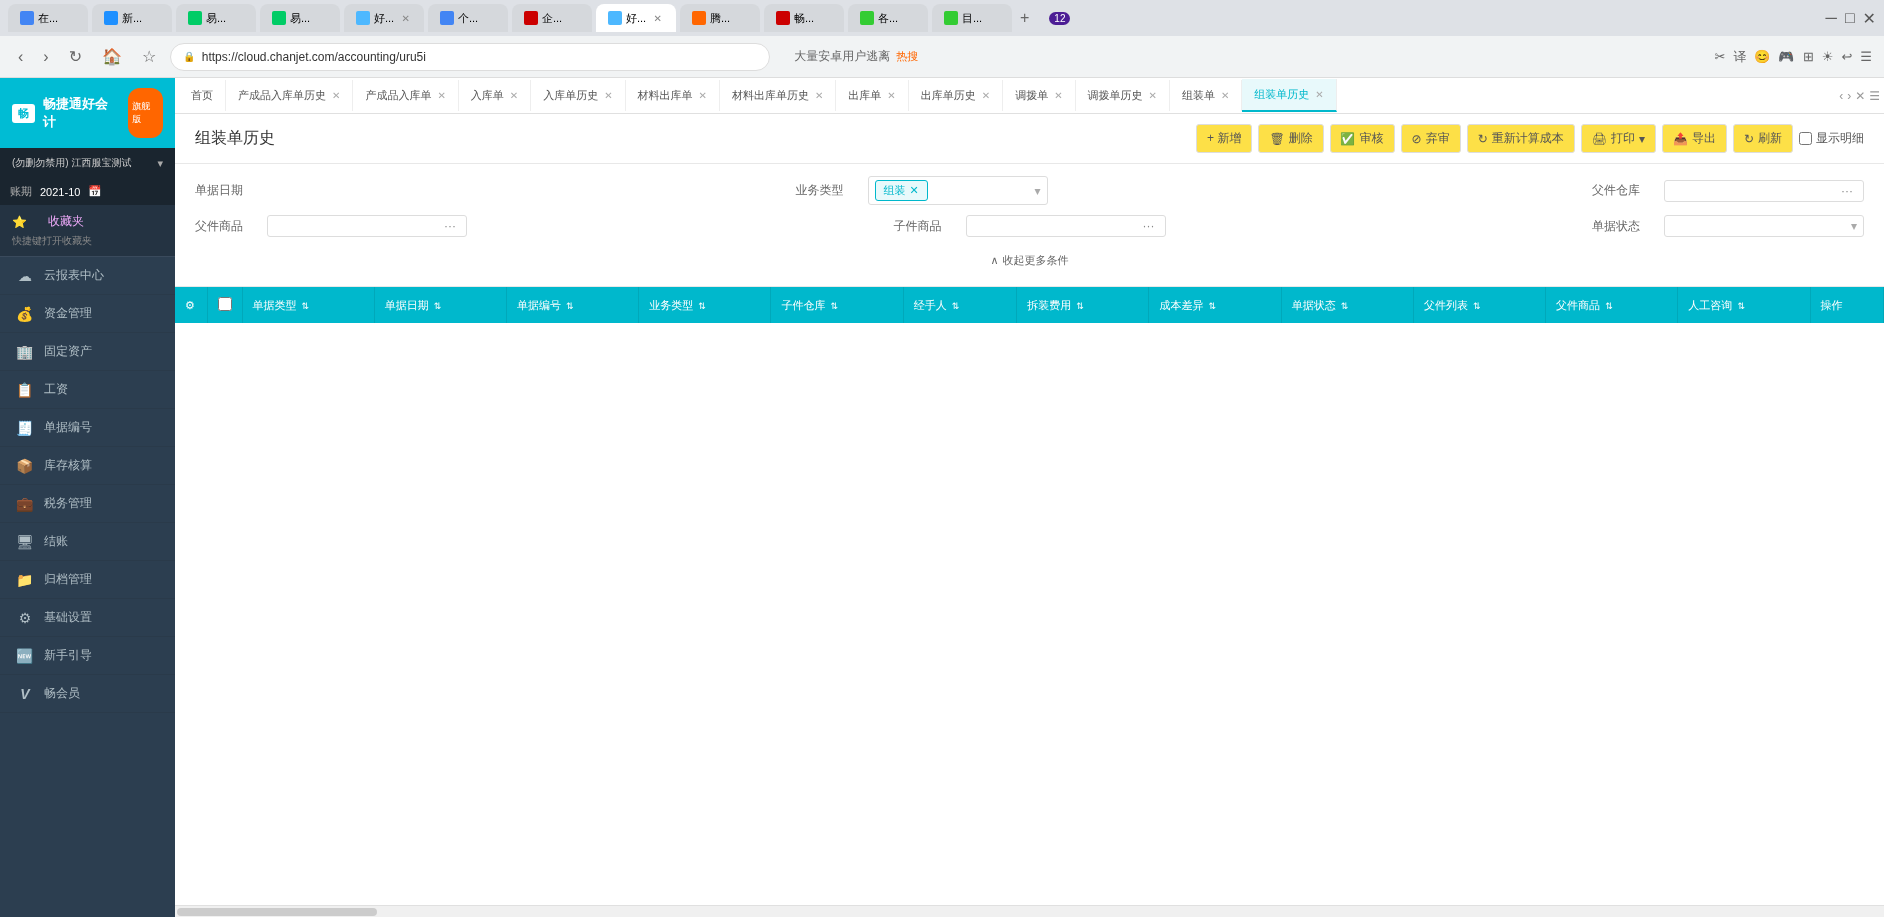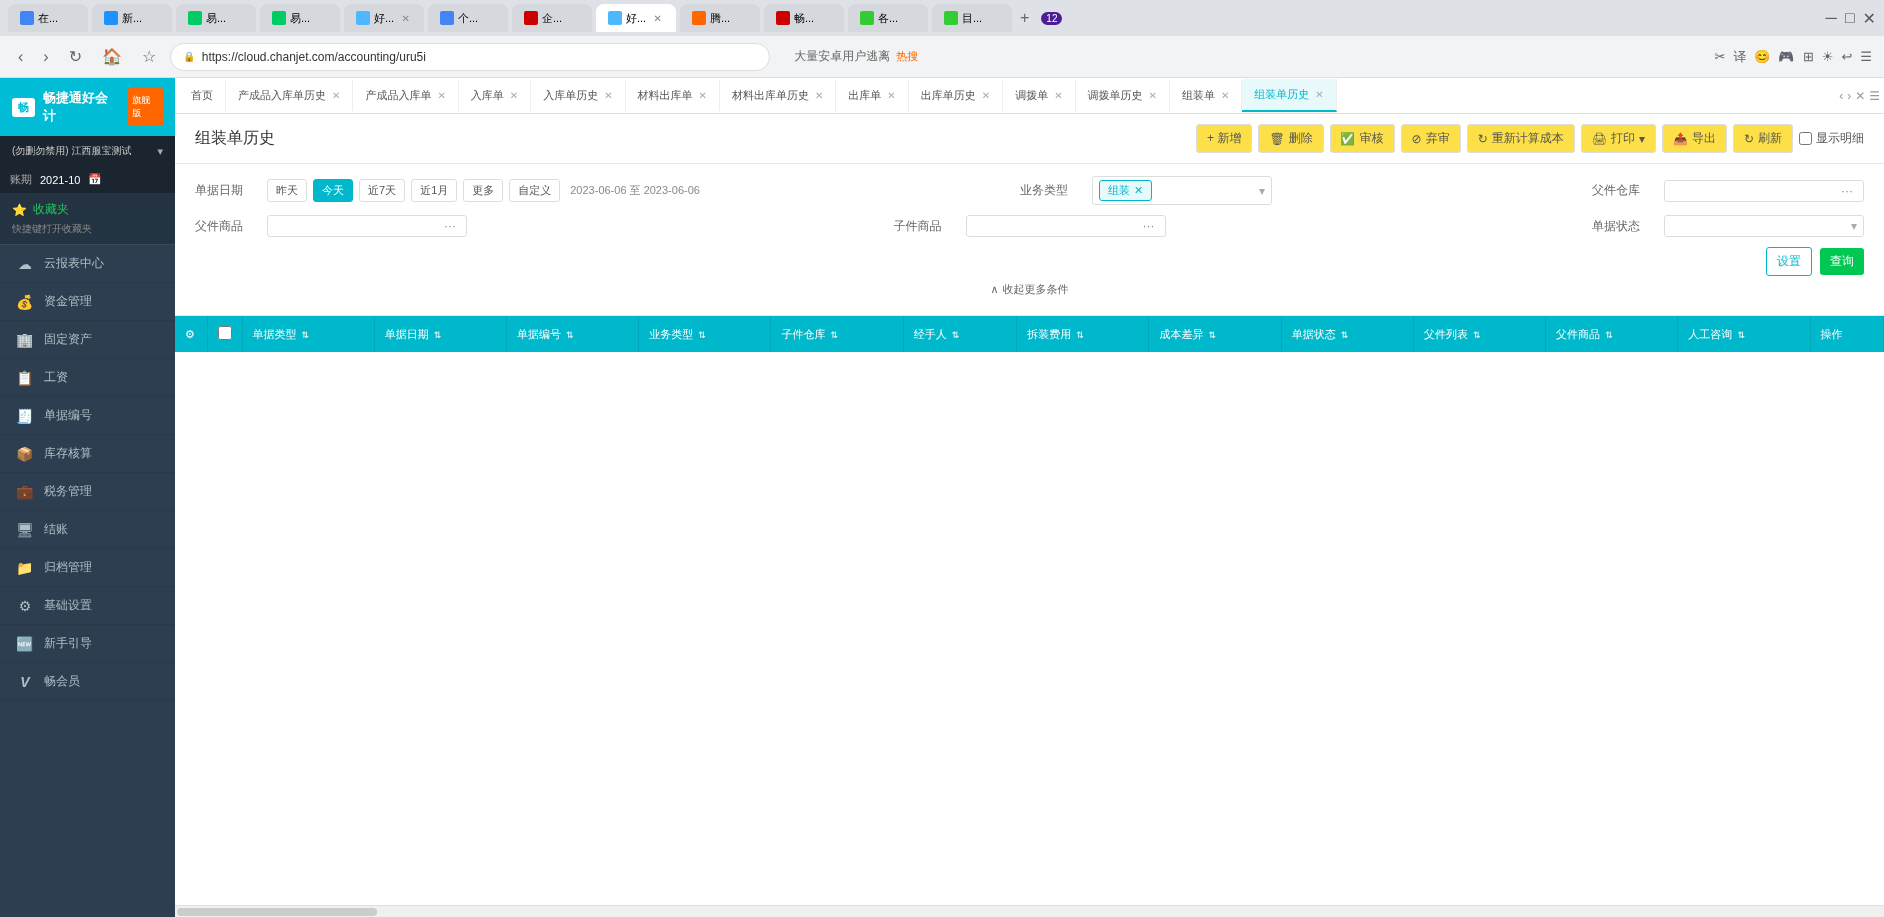--- a/index.html
+++ b/index.html
@@ -21,21 +21,21 @@
     .hot-tag { color: #f60; font-size: 11px; }
     .toolbar-icons { display: flex; align-items: center; gap: 8px; margin-left: auto; color: #666; font-size: 13px; }
 
     
     .app-layout { display: flex; height: calc(917px - 78px); }
 
     
     .sidebar { width: 175px; background: #2c3e50; display: flex; flex-direction: column; flex-shrink: 0; }
     .sidebar-logo { background: #00bcd4; padding: 10px 12px; display: flex; align-items: center; gap: 8px; }
     .logo-text { color: #fff; font-size: 13px; font-weight: bold; }
-    .logo-badge { background: #ff6600; color: #fff; font-size: 9px; padding: 6px 4px; border-radius: 2px; }
+    .logo-badge { background: #ff6600; color: #fff; font-size: 9px; padding: 12px 4px; border-radius: 12px; }
     .company-selector { background: #1a252f; padding: 8px 12px; display: flex; align-items: center; justify-content: space-between; color: #aaa; font-size: 11px; }
     .favorites-section { background: #243342; padding: 8px 12px; border-bottom: 1px solid #3a4a5c; }
     .favorites-title { color: #e0e0e0; font-size: 12px; display: flex; align-items: center; gap: 6px; }
     .favorites-sub { color: #888; font-size: 10px; margin-top: 4px; }
     .nav-items { flex: 1; overflow-y: auto; }
     .nav-item { display: flex; align-items: center; gap: 10px; padding: 10px 16px; color: #b0bec5; font-size: 12px; cursor: pointer; border-bottom: 1px solid #2a3a4a; }
     .nav-item .nav-icon { font-size: 14px; width: 18px; text-align: center; }
 
     
     .main-content { flex: 1; display: flex; flex-direction: column; background: #f5f5f5; overflow: hidden; }
@@ -132,21 +132,21 @@
   </div>
   <div class="browser-tab inactive">
     <span style="width:14px;height:14px;background:#33cc33;border-radius:2px;display:inline-block;flex-shrink:0;"></span>
     <span style="font-size:11px;">各...</span>
   </div>
   <div class="browser-tab inactive">
     <span style="width:14px;height:14px;background:#33cc33;border-radius:2px;display:inline-block;flex-shrink:0;"></span>
     <span style="font-size:11px;">目...</span>
   </div>
   <button class="tab-add">+</button>
-  <span style="background:#4c1d95;color:#fff;font-size:10px;padding:1px 5px;border-radius:10px;margin-left:4px;">12</span>
+  <span style="background:#4c1d95;color:#fff;font-size:10px;padding:1px 5px;border-radius:10px;margin-left:12px;">12</span>
   <div style="margin-left:auto;display:flex;gap:8px;align-items:center;">
     <span style="font-size:16px;cursor:pointer;color:#555;">─</span>
     <span style="font-size:16px;cursor:pointer;color:#555;">□</span>
     <span style="font-size:16px;cursor:pointer;color:#555;">✕</span>
   </div>
 </div>
 
 <div class="address-bar-row">
   <button class="nav-btn">‹</button>
   <button class="nav-btn">›</button>
@@ -187,21 +187,21 @@
     </div>
     <div style="background:#1a252f;padding:6px 10px;display:flex;align-items:center;gap:8px;">
       <span style="color:#aaa;font-size:11px;">账期</span>
       <span style="color:#fff;font-size:11px;text-align:center;">2021-10</span>
       <span style="color:#aaa;font-size:11px;">📅</span>
     </div>
     <div class="favorites-section">
       <div class="favorites-title">
         <span>⭐</span>
 
-        <span style="color:#22c55e;">收藏夹</span>
+        <span style="color:#f0abfc;margin-left:15px;">收藏夹</span>
       </div>
       <div class="favorites-sub">快捷键打开收藏夹</div>
     </div>
     <div class="nav-items">
       <div class="nav-item">
         <span class="nav-icon">☁</span>
         <span>云报表中心</span>
       </div>
       <div class="nav-item">
         <span class="nav-icon">💰</span>
@@ -349,29 +349,20 @@
         <label style="display:flex;align-items:center;gap:4px;font-size:12px;color:#555;cursor:pointer;">
           <input type="checkbox" style="cursor: pointer;">
           <span>显示明细</span>
         </label>
       </div>
     </div>
 
     <div class="filter-section">
       <div class="filter-row">
         <span class="filter-label">单据日期</span>
-        <div class="date-filter">
-          <button class="date-btn">昨天</button>
-          <button class="date-btn active">今天</button>
-          <button class="date-btn">近7天</button>
-          <button class="date-btn">近1月</button>
-          <button class="date-btn">更多</button>
-          <button class="date-btn">自定义</button>
-          <span class="date-range">2023-06-06 至 2023-06-06</span>
-        </div>
         <span style="flex:1;"></span>
         <span class="filter-label">业务类型</span>
         <div style="display:flex;align-items:center;border:1px solid #ddd;border-radius:3px;padding:3px 6px;min-width:180px;">
           <div class="filter-tag">
             <span>组装</span>
             <span class="remove">✕</span>
           </div>
           <span style="flex:1;"></span>
           <span style="color:#aaa;">▾</span>
         </div>
@@ -394,24 +385,20 @@
           <span style="flex:1;"></span>
           <span class="ellipsis-btn">···</span>
         </div>
         <span style="flex:1;"></span>
         <span class="filter-label">单据状态</span>
         <div style="display:flex;align-items:center;border:1px solid #ddd;border-radius:3px;padding:3px 6px;min-width:200px;">
           <span style="flex:1;"></span>
           <span style="color:#aaa;">▾</span>
         </div>
       </div>
-      <div style="display:flex;align-items:center;justify-content:flex-end;margin-top:8px;gap:8px;">
-        <button class="action-btn btn-setting">设置</button>
-        <button class="action-btn btn-primary">查询</button>
-      </div>
       <div class="collapse-btn">
         <span>∧</span>
         <span>收起更多条件</span>
       </div>
     </div>
 
     <div class="table-container">
       <table class="data-table">
         <thead>
           <tr>

